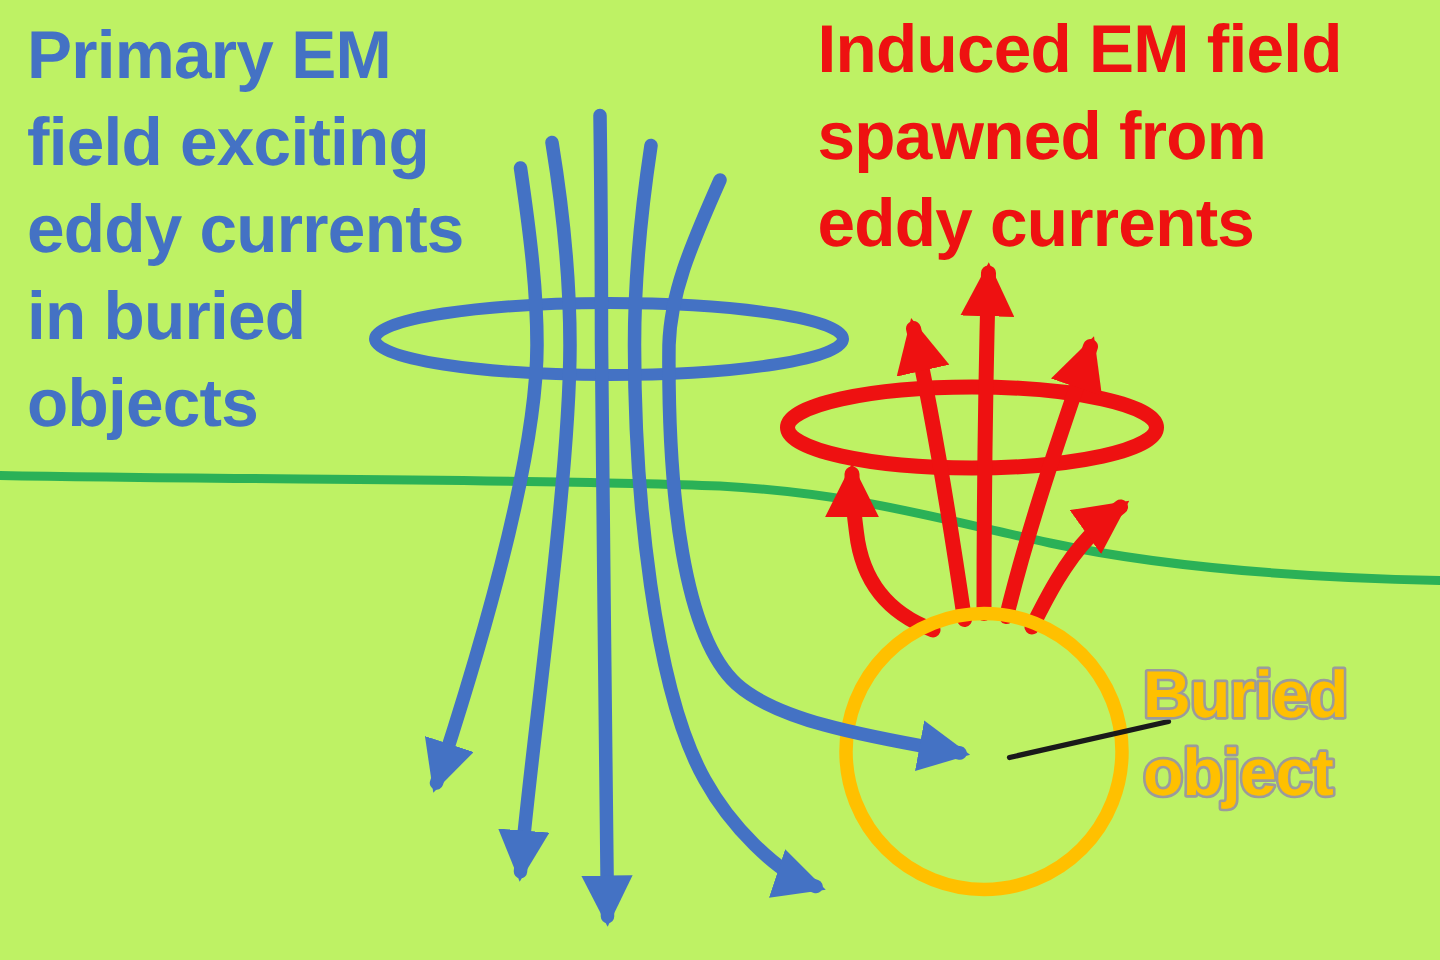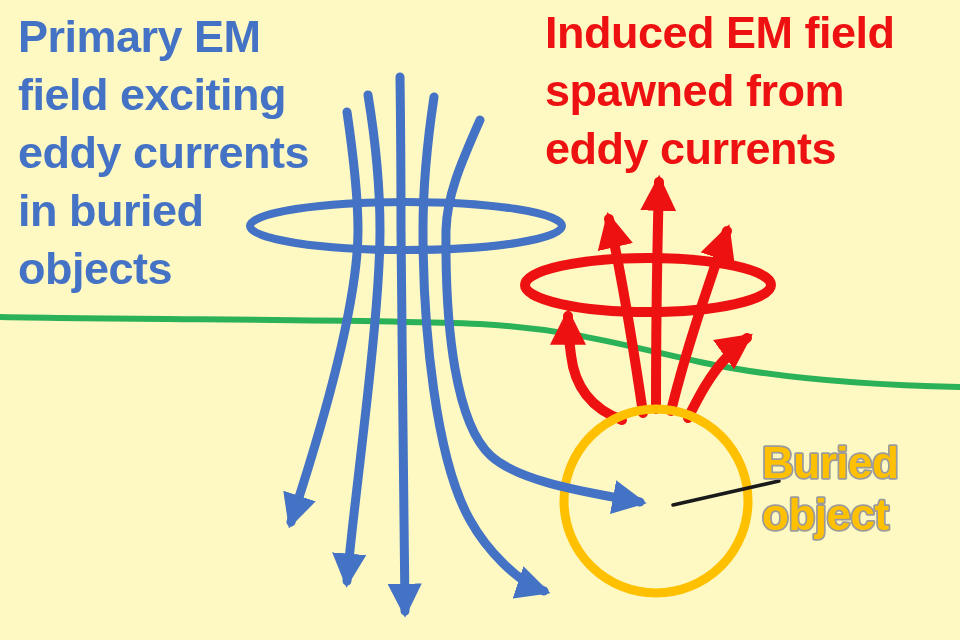--- a/index.html
+++ b/index.html
@@ -1,20 +1,20 @@
 <!DOCTYPE html>
 <html><head>
   <meta charset="utf-8">
   <style>
     html, body { margin: 0; padding: 0; background: #ffffff; }
     .stage {
       position: relative;
       width: 960px;
       height: 640px;
-      background: #fef9c3;
+      background: #bef264;
       overflow: hidden;
       font-family: "Liberation Sans", "DejaVu Sans", sans-serif;
     }
     svg { display: block; }
     text {
       font-family: "Liberation Sans", "DejaVu Sans", sans-serif;
       font-weight: 700;
     }
     .heading { font-size: 45px; letter-spacing: -0.5px; }
     .objlabel { font-size: 44px; letter-spacing: -0.5px; }

